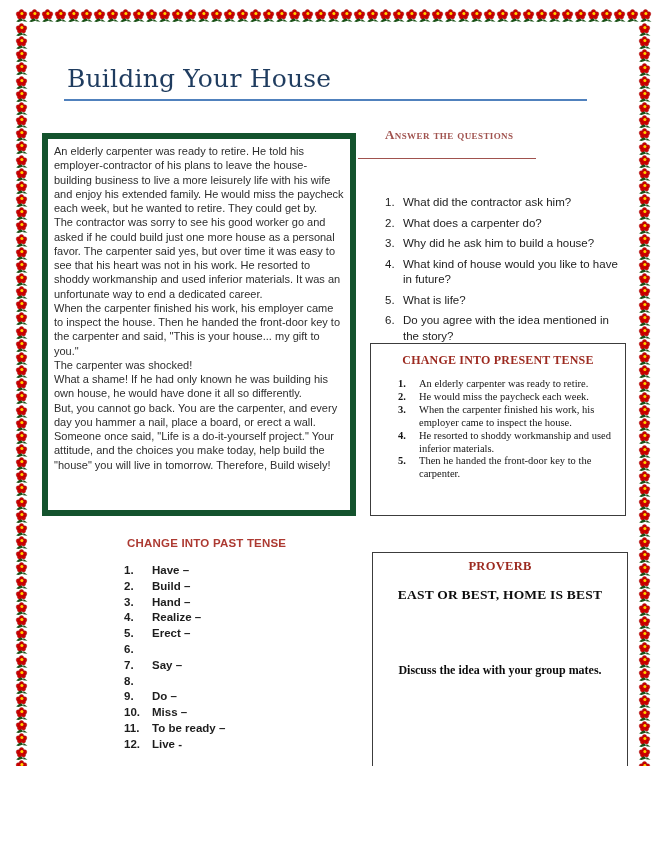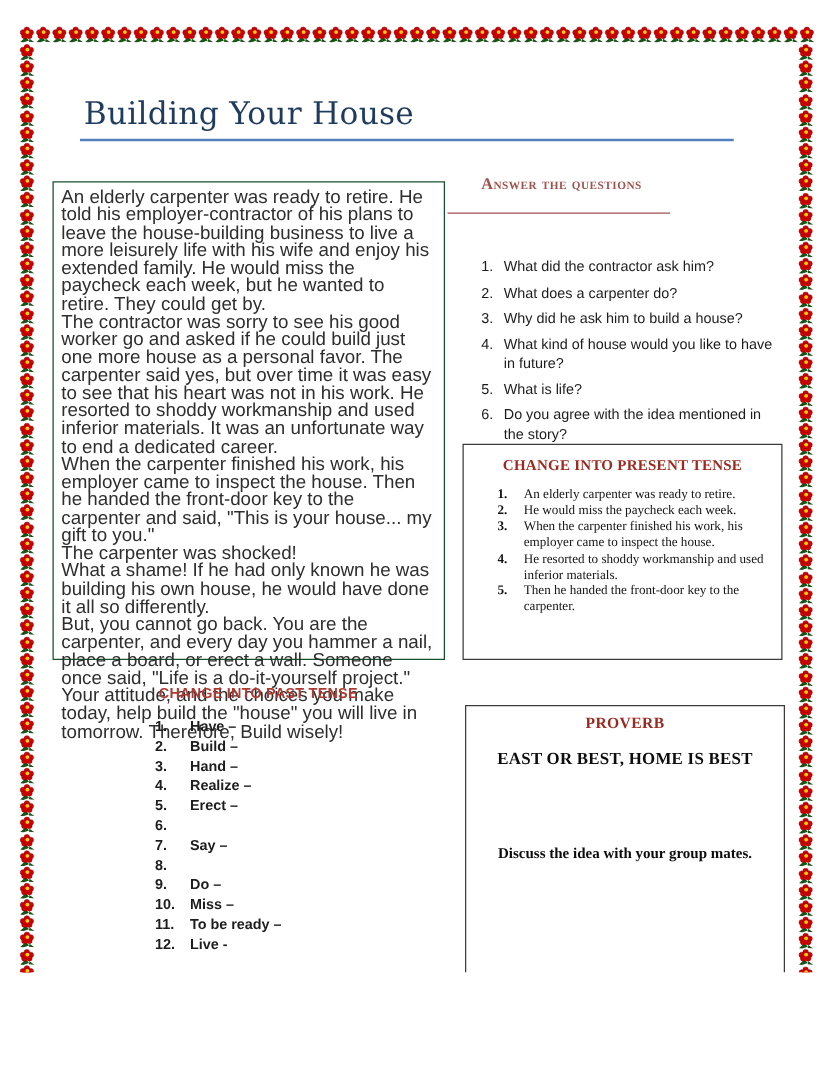--- a/index.html
+++ b/index.html
@@ -1,19 +1,19 @@
 <!DOCTYPE html>
 <html style="--title: #1f3c5f; --title-underline: #5081bd; --questions-heading: #a0524e; --box-heading: #9c2a20; --past-heading: #ad3a32; --flower-red: #d40000; --flower-dark-red: #8f0000; --flower-yellow: #ffd400; --flower-green: #1a5218; --watermark: #c7c7c7;"><head>
 <meta charset="utf-8">
 <style>
   * { margin:0; padding:0; box-sizing:border-box; }
   html,body { background:#fff; }
   .page {
     position:relative; width:665px; height:766px; background:#ffffff;
-    font-family:"Liberation Sans", sans-serif; overflow:hidden;margin-top:12px;
+    font-family:"Liberation Sans", sans-serif; overflow:hidden;
   }
   
   .border-strip { position:absolute; display:flex; justify-content:space-between; z-index:2; }
   .border-strip.horiz { flex-direction:row; }
   .border-strip.vert  { flex-direction:column; }
   .bt { left:15px; top:9px;   width:637px; height:13px; }
   .bb { left:15px; top:840px; width:624px; height:13px; }
   .bl { left:15px; top:23px;  width:13px;  height:816px; }
   .br { left:638px; top:23px; width:13px;  height:830px; }
   .flower { width:13px; height:13px; flex:0 0 auto; }
@@ -25,22 +25,22 @@
     color:var(--title); letter-spacing:0.2px; white-space:nowrap;
   }
   .title-rule {
     position:absolute; left:64px; top:99px; width:523px; height:0;
     border-top:2px solid var(--title-underline);
   }
 
   
   .story-box {
     position:absolute; left:42px; top:133px; width:314px; height:383px;
-    border:1px solid #14532d; padding:5px 6px 4px 6px;
-    font-size:15px; line-height:14.25px; color:#2e2e2e;
+    border:6px solid #14532d; padding:5px 6px 4px 6px;
+    font-size:11px; line-height:14.25px; color:#2e2e2e;
   }
   .story-box p { margin:0; }
 
   
   .q-heading {
     position:absolute; left:358px; top:127px; width:178px;
     padding:0 0 15px 27px; border-bottom:1.5px solid var(--questions-heading);
     font-family:"Liberation Serif", serif; font-variant:small-caps;
     font-weight:600; font-size:13px; letter-spacing:0.4px;
     color:var(--questions-heading); white-space:nowrap;

